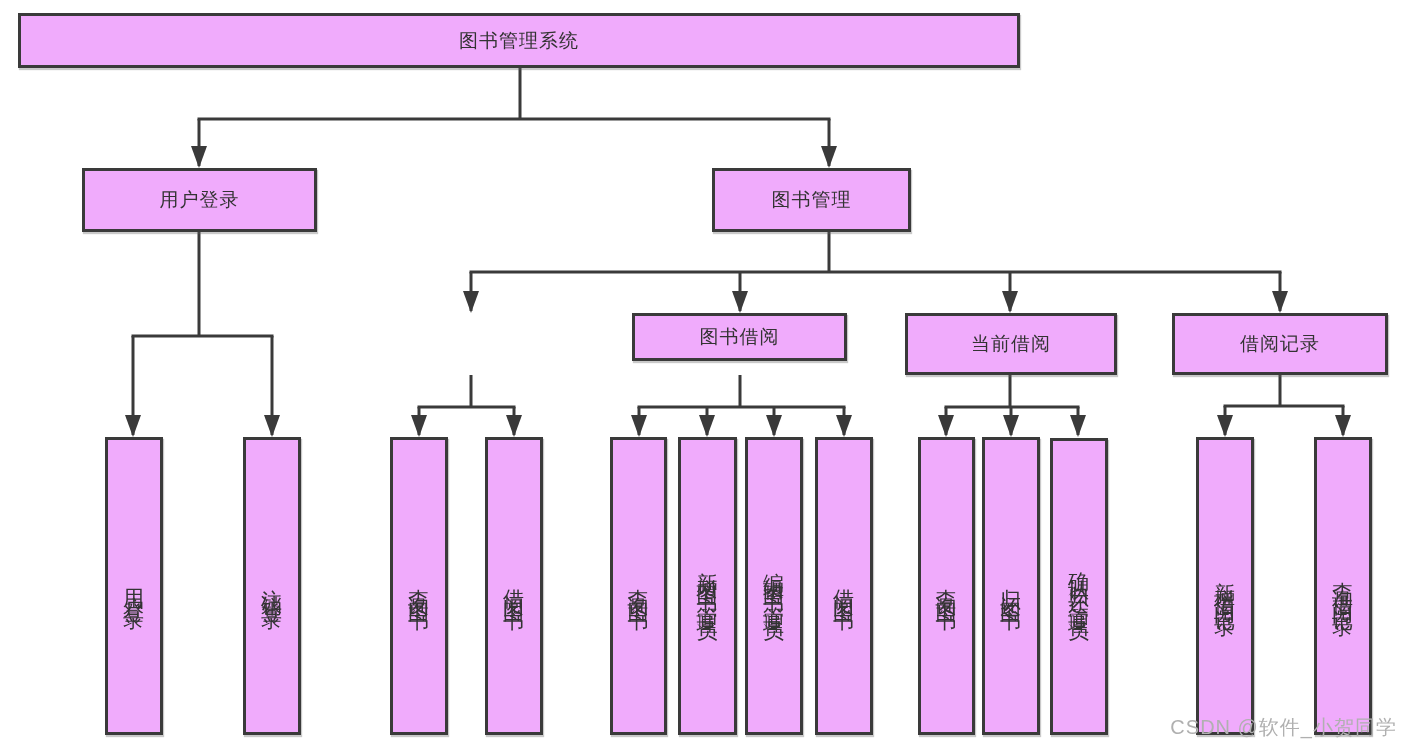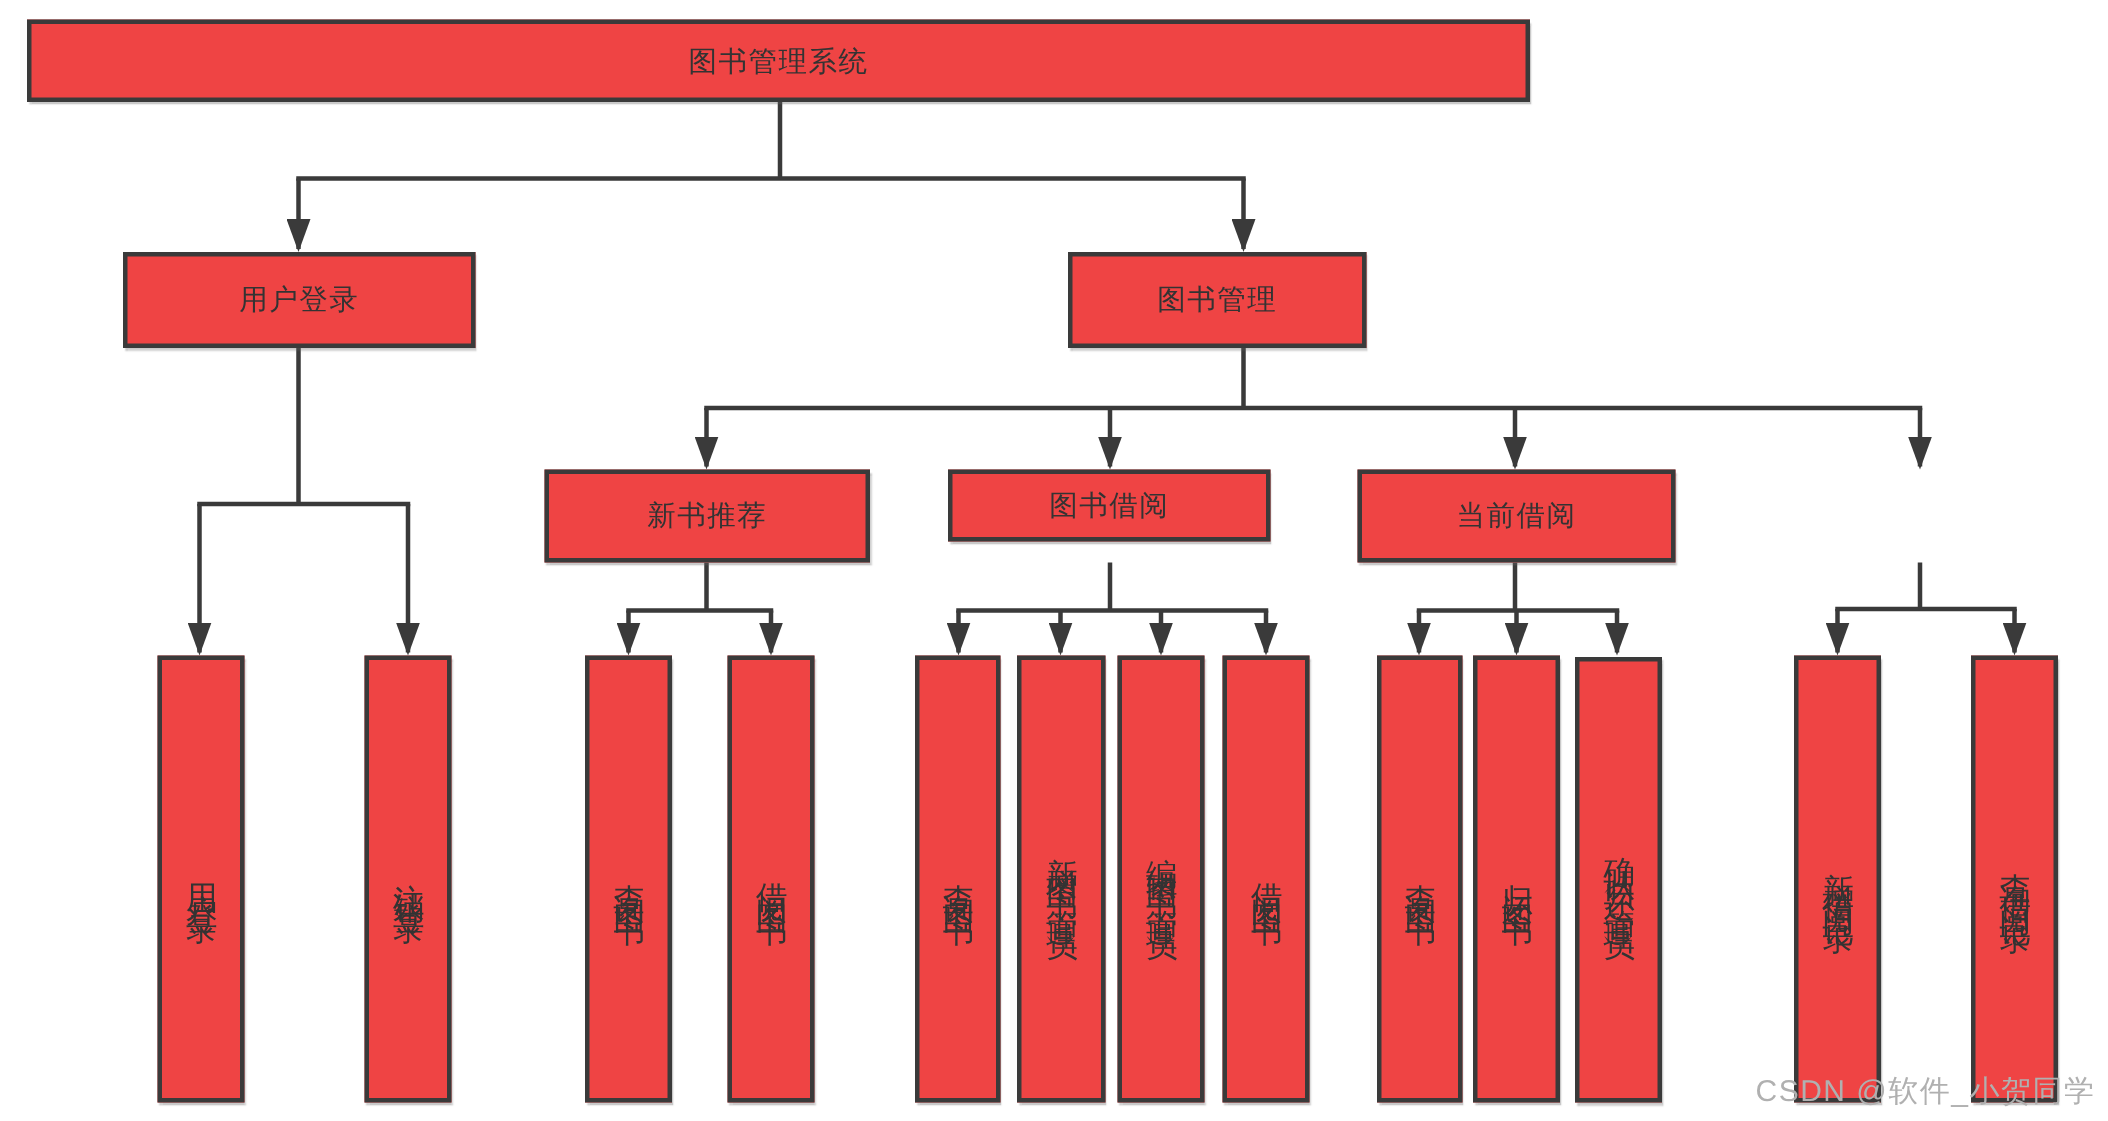--- a/index.html
+++ b/index.html
@@ -7,21 +7,21 @@
     position:relative;
     width:1405px;height:747px;
     background:#ffffff;
     font-family:"Liberation Sans","DejaVu Sans",sans-serif;
     overflow:hidden;
   }
   .connectors{position:absolute;left:0;top:0;width:1405px;height:747px;}
   .ln{stroke:#3a3a3a;stroke-width:3;fill:none;}
   .box{
     position:absolute;box-sizing:border-box;
-    border:3px solid #3a3a3a;background:#ef4444;
+    border:3px solid #3a3a3a;background:#f0abfc;
     display:flex;align-items:center;justify-content:center;
     color:#333333;
     box-shadow:1px 2px 1px rgba(100,100,100,0.35);
     text-align:center;
   }
   .h{font-size:19px;letter-spacing:1px;white-space:nowrap;}
   .v{
     writing-mode:vertical-rl;
     text-orientation:mixed;
     font-size:21px;
@@ -93,23 +93,23 @@
       <line class="ln" x1="1225" y1="406" x2="1225" y2="435" marker-end="url(#arrow)"></line>
       <line class="ln" x1="1343" y1="406" x2="1343" y2="435" marker-end="url(#arrow)"></line>
     </g>
   </svg>
 
   <div class="box h" style="left:18px;top:13px;width:1002px;height:55px">图书管理系统</div>
 
   <div class="box h" style="left:82px;top:168px;width:235px;height:64px">用户登录</div>
   <div class="box h" style="left:712px;top:168px;width:199px;height:64px">图书管理</div>
 
-  <div class="box h" style="left:363px;top:313px;width:217px;height:62px">新书推荐</div>
   <div class="box h" style="left:632px;top:313px;width:215px;height:48px">图书借阅</div>
   <div class="box h" style="left:905px;top:313px;width:212px;height:62px">当前借阅</div>
+  <div class="box h" style="left:1172px;top:313px;width:216px;height:62px">借阅记录</div>
 
   <div class="box v" style="left:105px;top:437px;width:58px;height:298px">用户登录</div>
   <div class="box v" style="left:243px;top:437px;width:58px;height:298px">注销登录</div>
 
   <div class="box v" style="left:390px;top:437px;width:58px;height:298px">查询图书</div>
   <div class="box v" style="left:485px;top:437px;width:58px;height:298px">借阅图书</div>
 
   <div class="box v" style="left:610px;top:437px;width:57px;height:298px">查询图书</div>
   <div class="box v" style="left:678px;top:437px;width:59px;height:298px">新增图书（管理员）</div>
   <div class="box v" style="left:745px;top:437px;width:58px;height:298px">编辑图书（管理员）</div>

